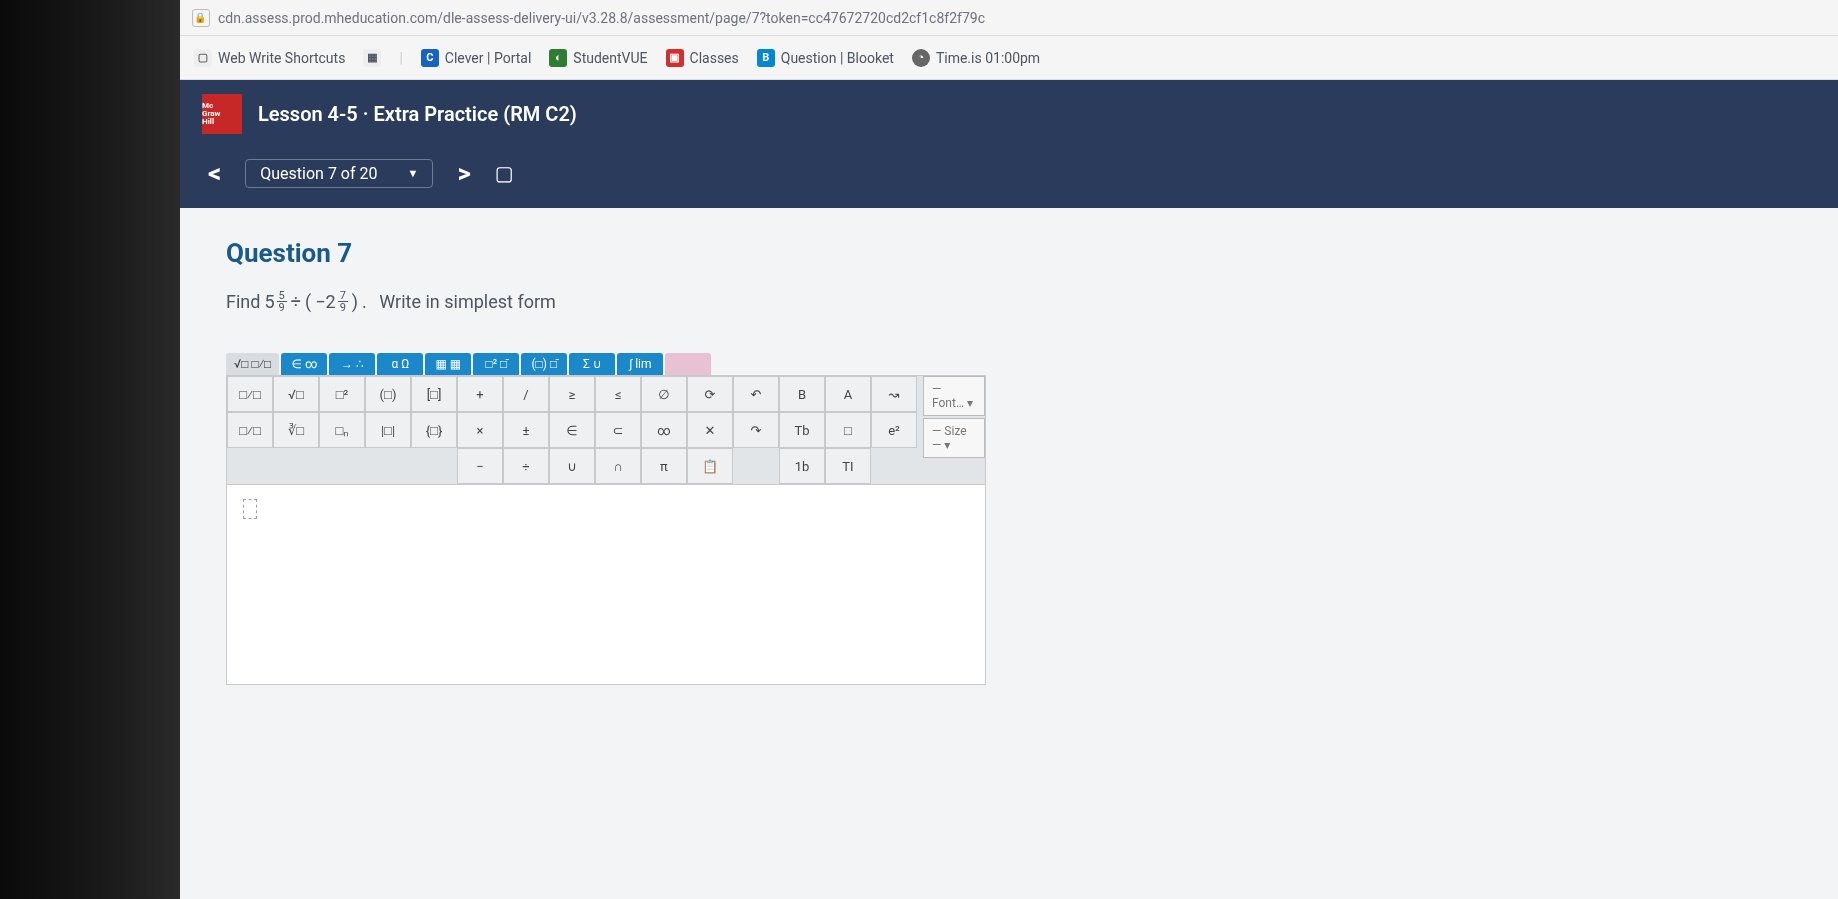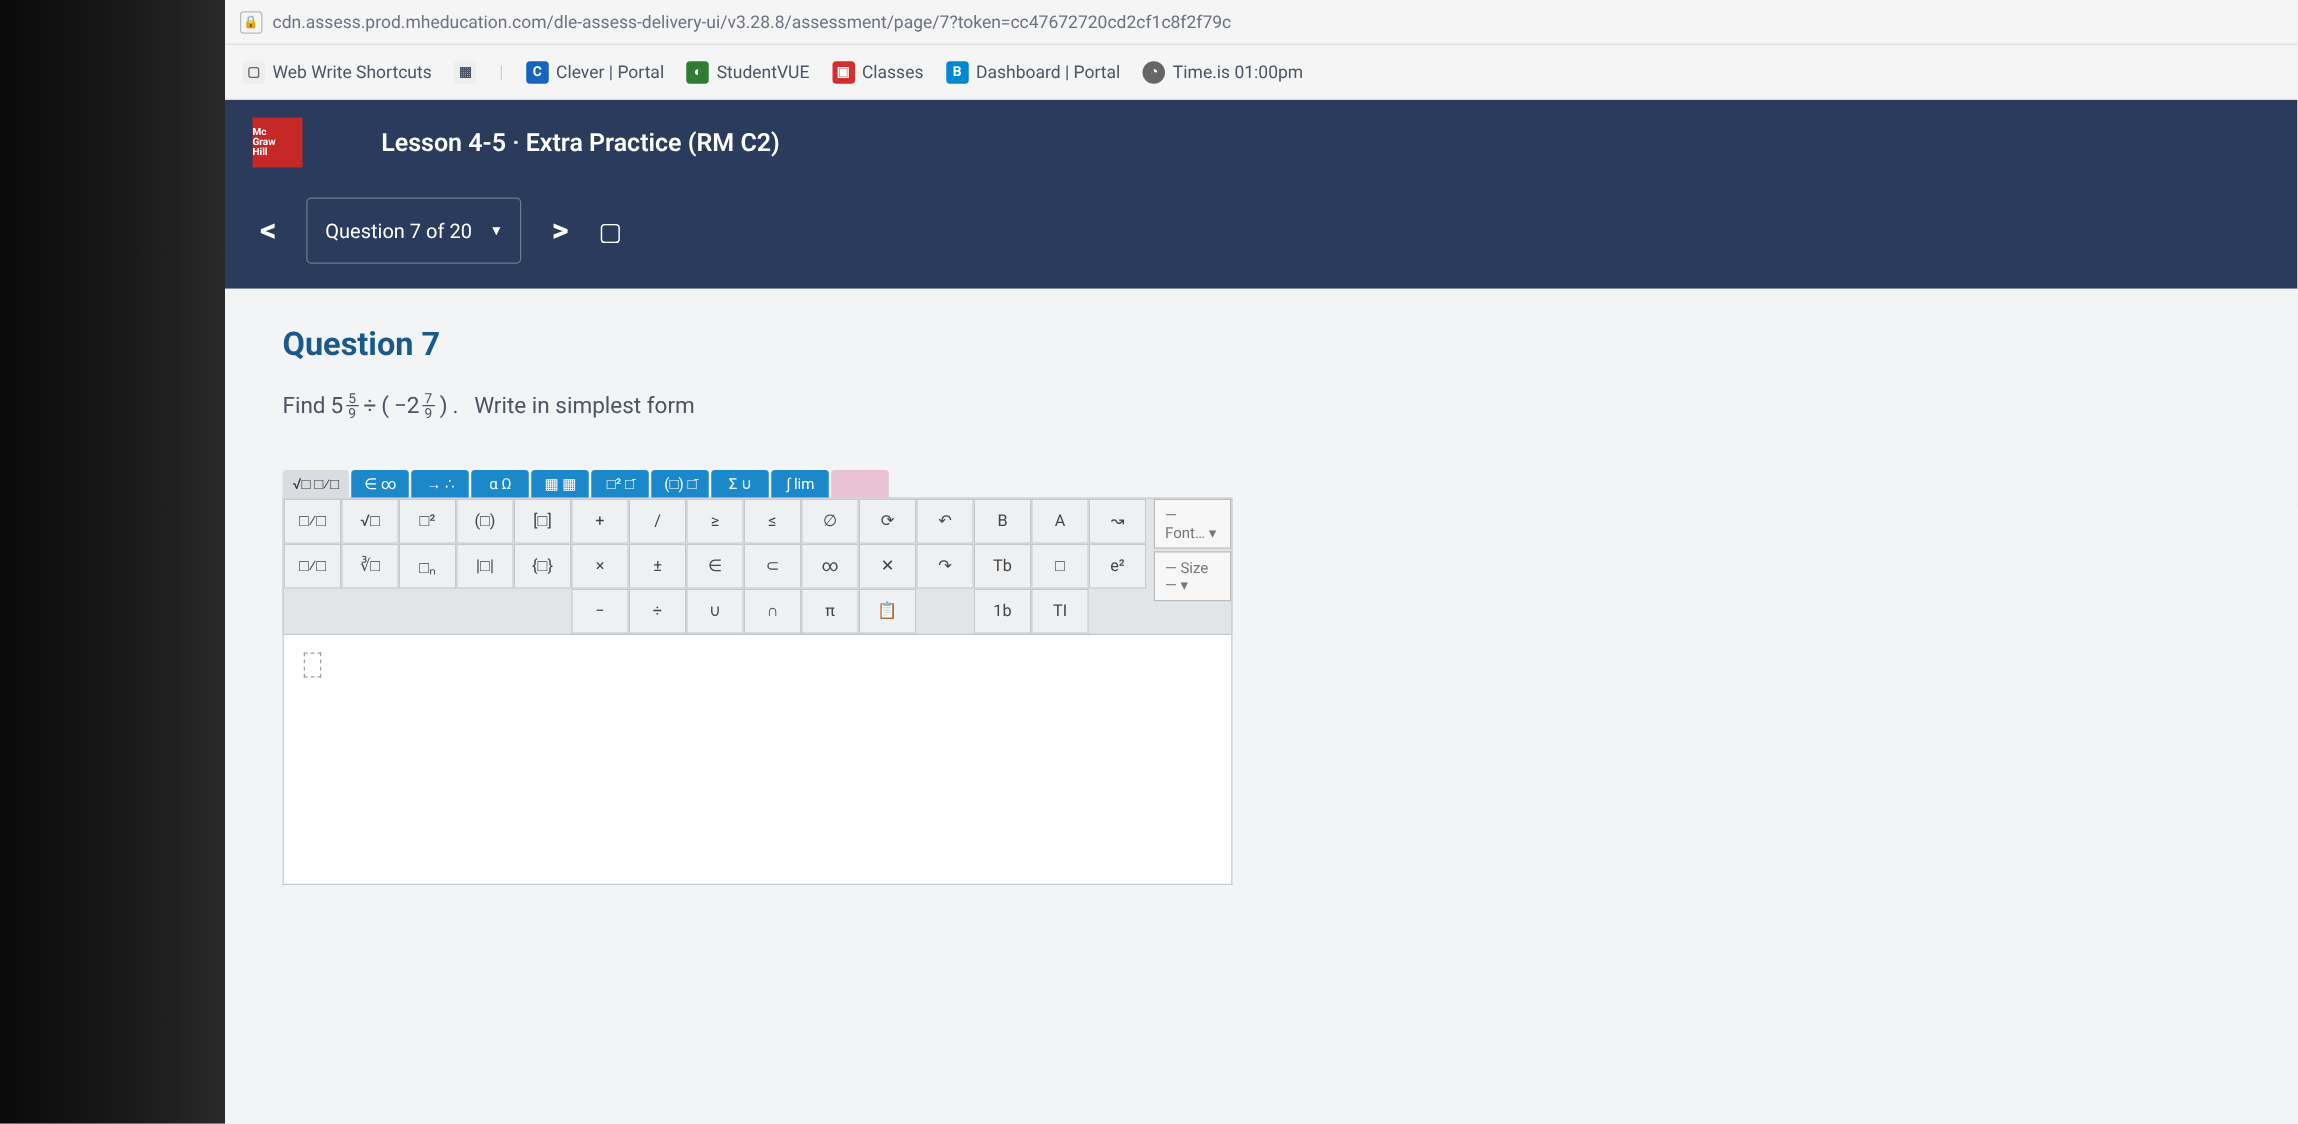--- a/index.html
+++ b/index.html
@@ -50,33 +50,33 @@
     background:#2a3b5c;
     color:#fff;
     padding:14px 22px;
     display:flex; align-items:center; gap:16px;
   }
   .logo {
     width:40px; height:40px; background:#c62828;
     display:flex; flex-direction:column; align-items:flex-start; justify-content:center;
     font-size:8px; line-height:1; font-weight:bold; color:#fff;
   }
-  .lesson-title { font-size:20px; font-weight:600;margin-left:47px; }
+  .lesson-title { font-size:20px; font-weight:600; }
 
   .nav-row {
     background:#2a3b5c;
     padding:10px 22px 20px 22px;
     display:flex; align-items:center; gap:18px; color:#fff;
   }
   .nav-arrow {
     font-size:26px; font-weight:bold; cursor:pointer; padding:0 6px;
   }
   .question-select {
     border:1px solid #6e7b94; border-radius:4px;
-    padding:16px 14px; display:flex; align-items:center; gap:14px;
+    padding:4px 14px; display:flex; align-items:center; gap:30px;
     cursor:pointer; font-size:16px;
   }
   .dropdown-caret { font-size:11px; }
   .flag-icon { font-size:20px; cursor:pointer; }
 
   
   .content {
     flex:1; background:#f3f4f5;
     padding:30px 46px;
     overflow:auto;
@@ -151,21 +151,21 @@
     <div class="bm-item">
       <span class="bm-icon" style="background:#2e7d32;color:#fff;">◐</span>
       <span>StudentVUE</span>
     </div>
     <div class="bm-item">
       <span class="bm-icon" style="background:#d32f2f;color:#fff;">▣</span>
       <span>Classes</span>
     </div>
     <div class="bm-item">
       <span class="bm-icon" style="background:#0288d1;color:#fff;">B</span>
-      <span>Dashboard | Portal</span>
+      <span>Question | Blooket</span>
     </div>
     <div class="bm-item">
       <span class="bm-icon" style="background:#666;color:#fff;border-radius:50%;">◔</span>
       <span>Time.is 01:00pm</span>
     </div>
   </div>
 
   <div class="app-header">
     <div class="logo">
       <span>Mc</span>

